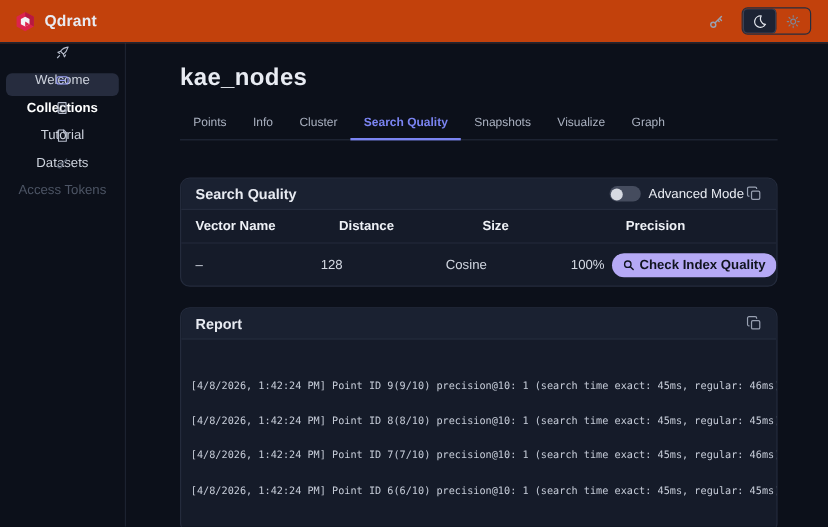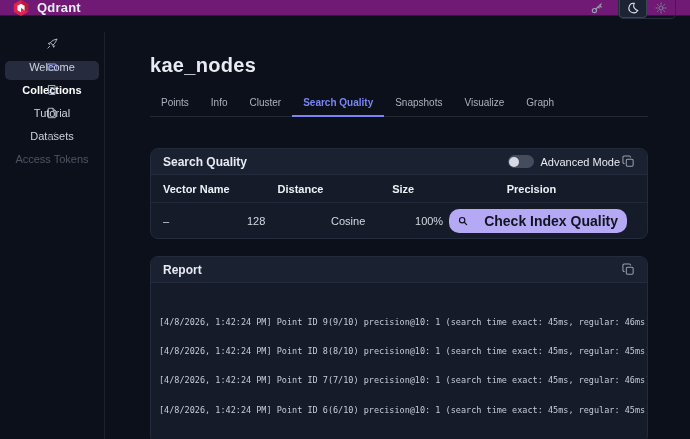--- a/index.html
+++ b/index.html
@@ -5,22 +5,22 @@
   * { margin:0; padding:0; box-sizing:border-box; }
   html,body { width:690px; height:439px; overflow:hidden; }
   body {
     background:#0c101a;
     font-family:"Liberation Sans", sans-serif;
     color:#e8ebf2;
     position:relative;
   }
   
   .topbar {
-    position:absolute; top:0; left:0; width:690px; height:16px;
-    background:#701a75; border-bottom:1px solid #1f2534;
+    position:absolute; top:0; left:0; width:690px; height:36px;
+    background:#c2410c; border-bottom:1px solid #1f2534;
     display:flex; align-items:center; justify-content:space-between;
     padding:0 14px 0 12px; z-index:3;
   }
   .brand { display:flex; align-items:center; gap:7px; cursor:pointer; }
   .brand-name { font-size:13px; font-weight:bold; letter-spacing:.2px; }
   .topbar-right { display:flex; align-items:center; gap:12px; }
   .icon-btn { background:none; border:none; color:#99a1b2; display:flex; align-items:center; cursor:pointer; padding:2px; }
   .theme-group { display:flex; border:1px solid #262d3e; border-radius:5px; overflow:hidden; }
   .theme-btn { width:28px; height:21px; display:flex; align-items:center; justify-content:center; background:transparent; border:none; color:#7e8798; cursor:pointer; }
   .theme-btn.active { background:#1c2334; color:#e8ebf2; box-shadow:inset 0 0 0 1px #3a4255; border-radius:4px; }
@@ -56,30 +56,30 @@
     padding:6px 10px 6px 12px; background:#1a2131; border-bottom:1px solid #242b3c; height:26px;
   }
   .card-title { font-size:12px; font-weight:bold; }
   .header-right { display:flex; align-items:center; gap:0; }
   .adv-toggle { display:flex; align-items:center; gap:7px; cursor:pointer; }
   .switch { width:26px; height:13px; border-radius:7px; background:#454c5e; position:relative; }
   .switch .knob { position:absolute; top:1.5px; left:1.5px; width:10px; height:10px; border-radius:50%; background:#d7dae2; }
   .adv-label { font-size:11px; color:#e8ebf2; }
   
   .sq-table { padding:0 0 0 0; }
-  .trow { display:grid; grid-template-columns:1fr 1fr 1fr 1.05fr; align-items:center; padding:0 20px 0 12px; }
+  .trow { display:grid; grid-template-columns:1fr 1fr 1fr 1.05fr; align-items:center; padding:0 0 0 12px; }
   .trow.head { height:28px; border-bottom:1px solid #222939; }
   .trow.head > div { font-size:11px; font-weight:bold; color:#eef1f6; }
   .trow.body { height:35px; }
   .trow.body > div { font-size:11px; color:#d3d8e2; }
   .prec-cell { display:flex; align-items:center; gap:6px; white-space:nowrap; }
   .check-btn {
-    display:inline-flex; align-items:center; gap:16px;
+    display:inline-flex; align-items:center; gap:4px;
     background:#b5a9f5; color:#10141f; border:none; border-radius:10px;
-    font-size:14px; font-weight:bold; padding:4px 9px; cursor:pointer;
+    font-size:11px; font-weight:bold; padding:4px 9px; cursor:pointer;
     font-family:"Liberation Sans", sans-serif;
   }
   
   .log {
     padding:15px 8px 24px 8px;
     font-family:"DejaVu Sans Mono", monospace;
     font-size:8.5px; line-height:9.8px; color:#c6ccd8;
     white-space:pre; overflow:hidden; height:160px;
   }
   svg { display:block; }

